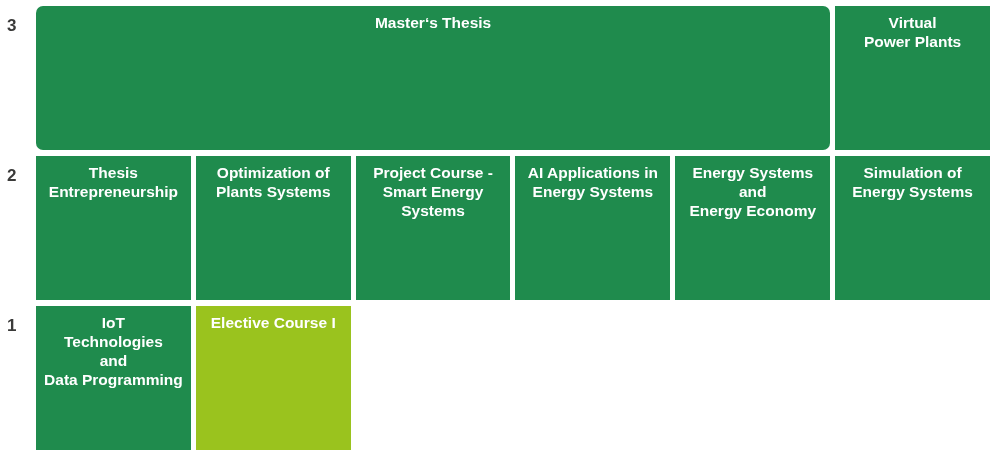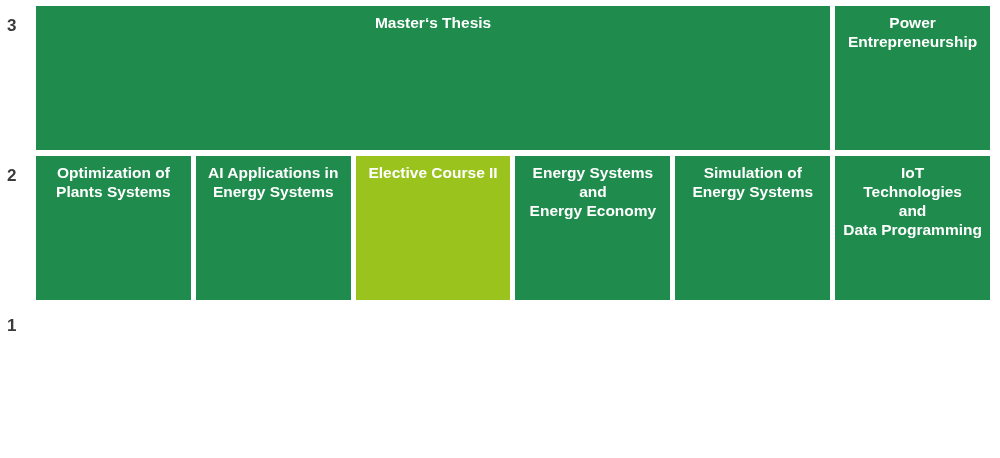--- a/index.html
+++ b/index.html
@@ -54,49 +54,55 @@
     line-height: 19px;
     text-align: center;
     padding: 7px 4px 0 4px;
     white-space: pre-line;
   }
   .cell.elective {
     background: var(--elective-green, #9ac31e);
   }
   .cell.span5 {
     grid-column: 1 / span 5;
+    border-radius: 7px;
   }
 </style>
 </head>
 <body>
 
 <div class="canvas">
 
   <div class="rail">
     <div class="sem">3</div>
     <div class="sem">2</div>
     <div class="sem">1</div>
   </div>
 
   <div class="grid">
 
     <div class="cell span5">Master‘s Thesis</div>
 
-    <div class="cell">Power
+    <div class="cell">Virtual
+Power Plants</div>
+    <div class="cell">Thesis
 Entrepreneurship</div>
     <div class="cell">Optimization of
 Plants Systems</div>
+    <div class="cell">Project Course -
+Smart Energy
+Systems</div>
     <div class="cell">AI Applications in
 Energy Systems</div>
-    <div class="cell elective">Elective Course II</div>
 
     <div class="cell">Energy Systems
 and
 Energy Economy</div>
     <div class="cell">Simulation of
 Energy Systems</div>
     <div class="cell">IoT
 Technologies
 and
 Data Programming</div>
+    <div class="cell elective">Elective Course I</div>
   </div>
 
 </div>
 
 </body></html>

